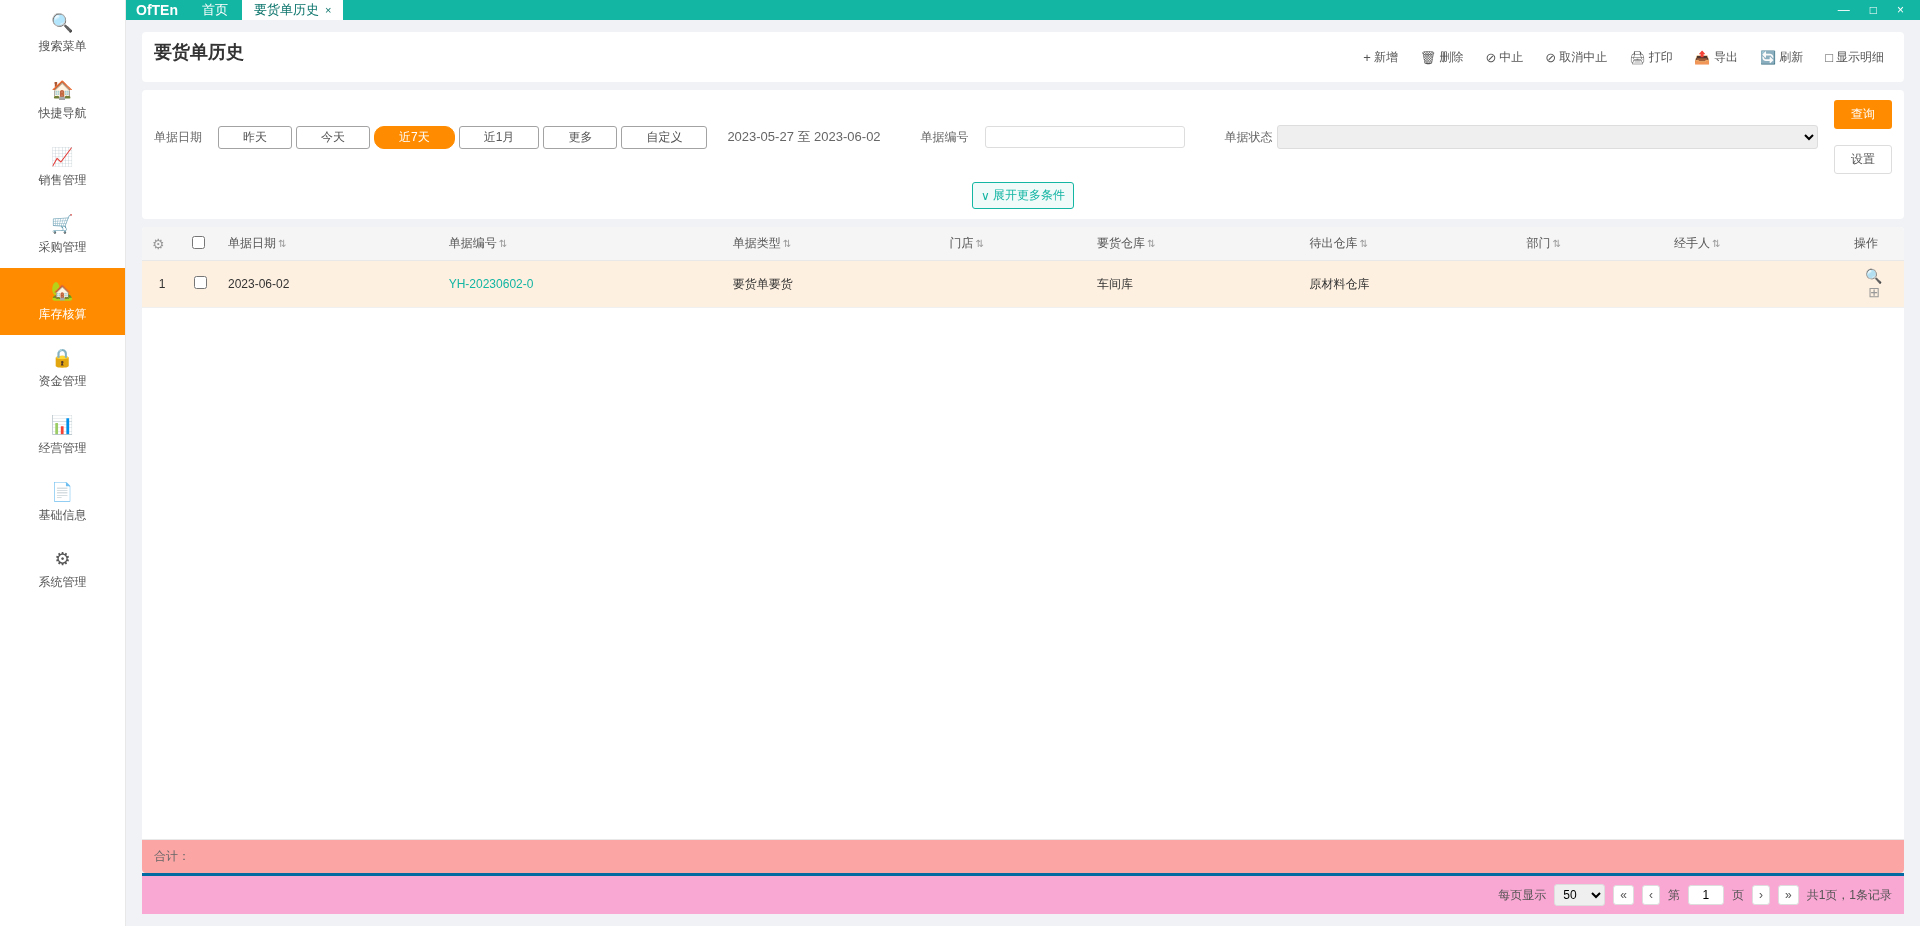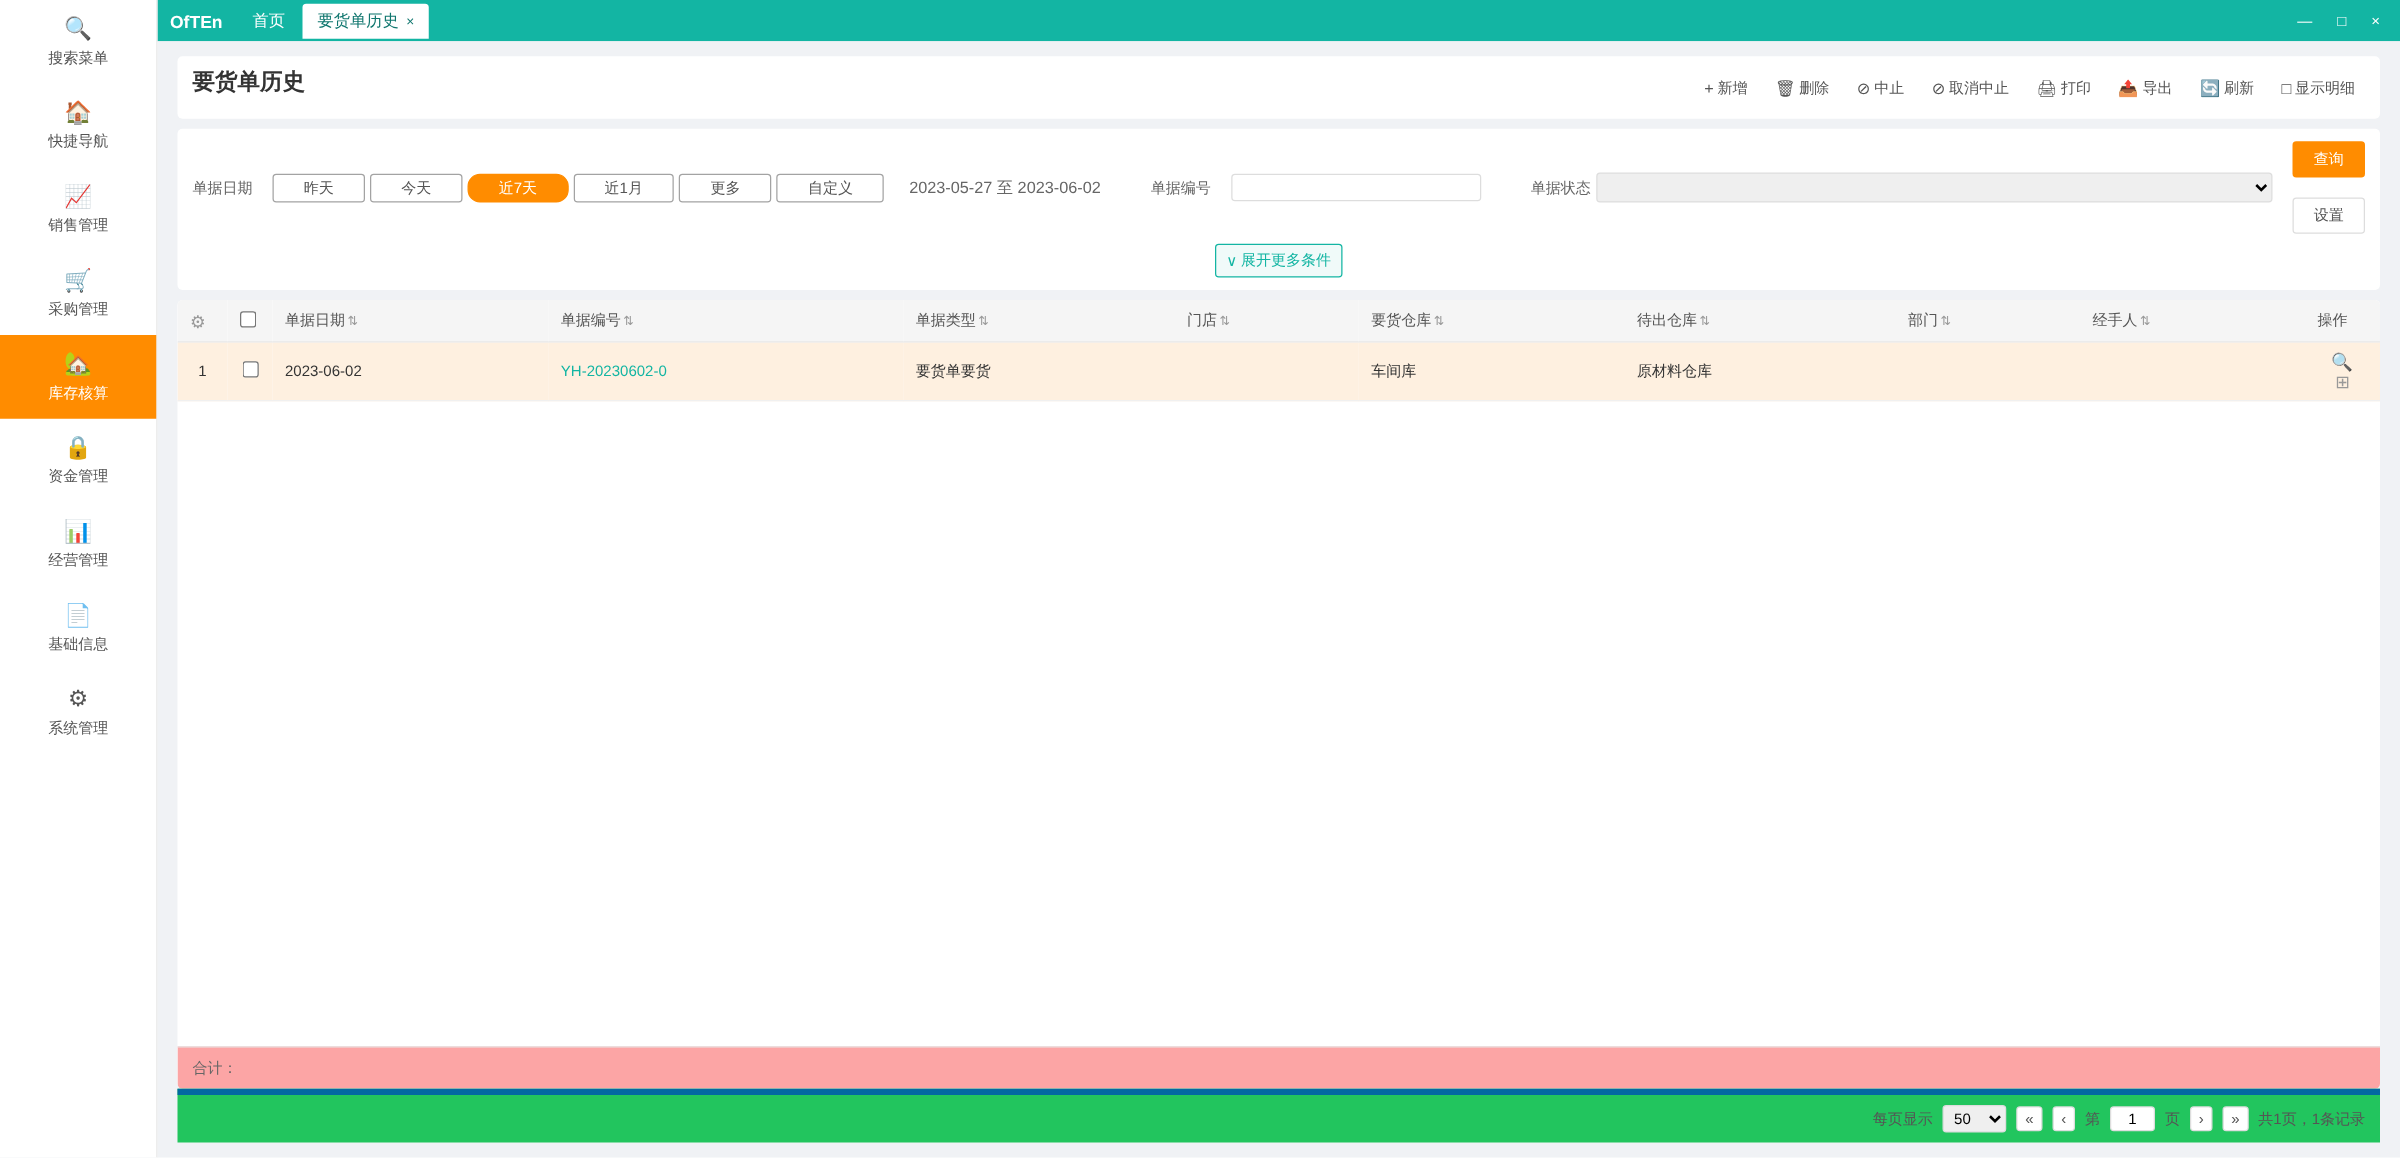--- a/index.html
+++ b/index.html
@@ -23,21 +23,21 @@
       color: #555;
       font-size: 12px;
       gap: 4px;
     }
     .sidebar-item.active { background: #ff8c00; color: #fff; }
     .sidebar-item .icon { font-size: 18px; }
 
     
     .top-nav {
       background: #13b5a3;
-      height: 33px;
+      height: 20px;
       display: flex;
       align-items: center;
       padding: 0 10px;
       gap: 4px;
       flex-shrink: 0;
     }
     .tab-item {
       padding: 0 12px;
       height: 28px;
       line-height: 28px;
@@ -230,22 +230,22 @@
       border-top: 1px solid #e8e8e8;
       margin-top: auto;
     }
 
     
     .pagination {
       display: flex;
       align-items: center;
       justify-content: flex-end;
       padding: 8px 12px;
-      background: #22c55e;
-      border-top: 5px solid #0369a1;
+      background: #f9a8d4;
+      border-top: 3px solid #0369a1;
       font-size: 12px;
       color: #555;
       gap: 8px;
       flex-shrink: 0;
     }
     .page-size-select {
       border: 1px solid #ddd;
       border-radius: 3px;
       padding: 2px 4px;
       font-size: 12px;

